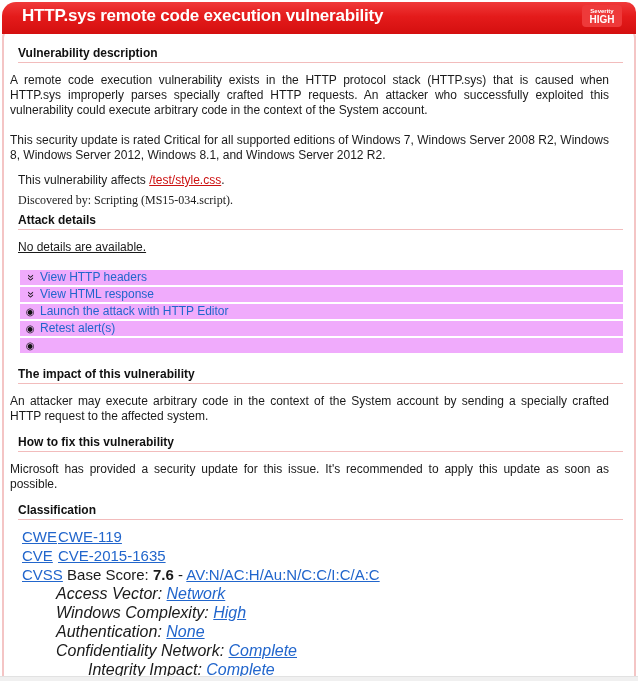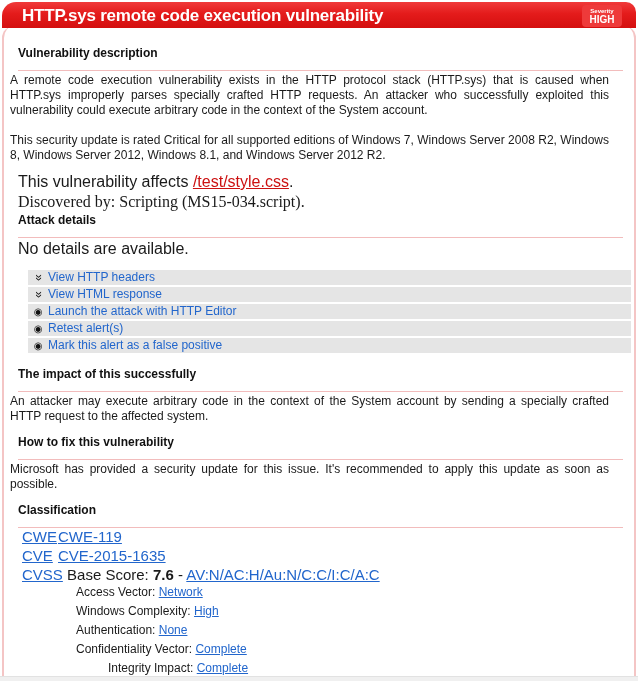--- a/index.html
+++ b/index.html
@@ -1,51 +1,51 @@
 <!DOCTYPE html>
 <html><head>
 <meta charset="utf-8">
 <style>
   html, body { margin:0; padding:0; background:#ffffff; }
   body { width:638px; height:681px; overflow:hidden; font-family:"Liberation Sans", sans-serif; font-size:12px; color:#222; position:relative; }
   .frame { position:absolute; left:2px; top:2px; width:634px; height:700px; }
   .header {
-    position:absolute; left:0; top:0; width:634px; height:26px;
+    position:absolute; left:0; top:0; width:634px; height:32px;
     background:linear-gradient(#f03a3a 0%, #e41b1b 45%, #d40f0f 100%);
     border-radius:14px 10px 0 0;
   }
   .header-title { position:absolute; left:20px; top:4px; color:#fff; font-weight:bold; font-size:17px; letter-spacing:-0.2px; }
   .severity {
     position:absolute; right:14px; top:3px; width:40px; height:22px; border-radius:4px;
     background:#ee3a3a; text-align:center; color:#fff; line-height:1;
   }
   .severity .lbl { font-size:6px; font-weight:bold; display:block; margin-top:3px; }
   .severity .val { font-size:10px; font-weight:bold; display:block; margin-top:1px; }
   .body {
     position:absolute; left:0; top:24px; width:630px; height:680px;
     background:#fff; border-left:2px solid #f4c5c5; border-right:2px solid #f4c5c5;
     border-radius:12px 12px 0 0;
   }
   .bottom-bar { position:absolute; left:0; top:676px; width:638px; height:5px; background:#f0f0f0; border-top:1px solid #e2e2e2; }
   .section-head {
     position:absolute; left:18px; width:605px; font-weight:bold; font-size:12px; color:#111;
-    border-bottom:1px solid #f2bcbc; padding-bottom:10px;
+    border-bottom:1px solid #f2bcbc; padding-bottom:2px;
   }
   .para { position:absolute; left:10px; width:599px; font-size:12px; line-height:15px; text-align:justify; color:#1a1a1a; }
-  .line { position:absolute; left:18px; font-size:16px; color:#1a1a1a; white-space:nowrap; }
+  .line { position:absolute; left:18px; font-size:12px; color:#1a1a1a; white-space:nowrap; }
   a, .lnk { color:#2266cc; text-decoration:underline; cursor:pointer; }
   .redlink { color:#cc1111; text-decoration:underline; cursor:pointer; }
   .action {
-    position:absolute; left:28px; width:603px; height:15px; background:#e5e5e5; font-size:12px; line-height:15px;
+    position:absolute; left:20px; width:603px; height:15px; background:#f0abfc; font-size:12px; line-height:15px;
   }
   .action .ico { position:absolute; left:4px; top:0; width:12px; text-align:center; font-size:10px; color:#111; }
   .action .txt { position:absolute; left:20px; color:#2266cc; cursor:pointer; }
   .cls-row { position:absolute; left:22px; font-size:15px; white-space:nowrap; color:#1a1a1a; }
   .cls-row .key { display:inline-block; width:36px; }
-  .cvss-item { position:absolute; left:76px; font-size:12px; white-space:nowrap; color:#1a1a1a; }
+  .cvss-item { position:absolute; left:56px; font-size:16px; white-space:nowrap; color:#1a1a1a;font-style:italic; }
 </style>
 </head>
 <body>
 
 <div class="frame">
   <div class="body"></div>
   <div class="header">
     <div class="header-title">HTTP.sys remote code execution vulnerability</div>
     <div class="severity">
       <span class="lbl">Severity</span>
@@ -54,44 +54,43 @@
   </div>
 </div>
 
 <div class="section-head" style="top:46px;">Vulnerability description</div>
 <div class="para" style="top:73px;">A remote code execution vulnerability exists in the HTTP protocol stack (HTTP.sys) that is caused when HTTP.sys improperly parses specially crafted HTTP requests. An attacker who successfully exploited this vulnerability could execute arbitrary code in the context of the System account.</div>
 <div class="para" style="top:133px;">This security update is rated Critical for all supported editions of Windows 7, Windows Server 2008 R2, Windows 8, Windows Server 2012, Windows 8.1, and Windows Server 2012 R2.</div>
 <div class="line" style="top:173px;"><span>This vulnerability affects </span><span class="redlink">/test/style.css</span><span>.</span></div>
 <div class="line" style="top:193px;font-family:Liberation Serif, serif;">Discovered by: Scripting (MS15-034.script).</div>
 
 <div class="section-head" style="top:213px;">Attack details</div>
-<div class="line" style="top:240px;">No details are available.</div>
+<div class="line" style="top:240px;text-decoration:underline;">No details are available.</div>
 
 <div class="action" style="top:270px;">
   <span class="ico" style="transform:rotate(90deg);font-size:12px;">»</span>
   <span class="txt">View HTTP headers</span>
 </div>
 <div class="action" style="top:287px;">
   <span class="ico" style="transform:rotate(90deg);font-size:12px;">»</span>
   <span class="txt">View HTML response</span>
 </div>
 <div class="action" style="top:304px;">
   <span class="ico">◉</span>
   <span class="txt">Launch the attack with HTTP Editor</span>
 </div>
 <div class="action" style="top:321px;">
   <span class="ico">◉</span>
   <span class="txt">Retest alert(s)</span>
 </div>
 <div class="action" style="top:338px;">
   <span class="ico">◉</span>
-  <span class="txt">Mark this alert as a false positive</span>
 </div>
 
-<div class="section-head" style="top:367px;">The impact of this successfully</div>
+<div class="section-head" style="top:367px;">The impact of this vulnerability</div>
 <div class="para" style="top:394px;">An attacker may execute arbitrary code in the context of the System account by sending a specially crafted HTTP request to the affected system.</div>
 
 <div class="section-head" style="top:435px;">How to fix this vulnerability</div>
 <div class="para" style="top:462px;">Microsoft has provided a security update for this issue. It's recommended to apply this update as soon as possible.</div>
 
 <div class="section-head" style="top:503px;">Classification</div>
 
 <div class="cls-row" style="top:528px;">
   <span class="key"><span class="lnk">CWE</span></span><span class="lnk">CWE-119</span>
 </div>
@@ -99,16 +98,16 @@
   <span class="key"><span class="lnk">CVE</span></span><span class="lnk">CVE-2015-1635</span>
 </div>
 <div class="cls-row" style="top:566px;">
   <span class="lnk">CVSS</span>
   <span>Base Score: </span><b>7.6</b><span> - </span><span class="lnk">AV:N/AC:H/Au:N/C:C/I:C/A:C</span>
 </div>
 
 <div class="cvss-item" style="top:585px;"><span>Access Vector: </span><span class="lnk">Network</span></div>
 <div class="cvss-item" style="top:604px;"><span>Windows Complexity: </span><span class="lnk">High</span></div>
 <div class="cvss-item" style="top:623px;"><span>Authentication: </span><span class="lnk">None</span></div>
-<div class="cvss-item" style="top:642px;"><span>Confidentiality Vector: </span><span class="lnk">Complete</span></div>
+<div class="cvss-item" style="top:642px;"><span>Confidentiality Network: </span><span class="lnk">Complete</span></div>
 <div class="cvss-item" style="top:661px;margin-left:32px;"><span>Integrity Impact: </span><span class="lnk">Complete</span></div>
 
 <div class="bottom-bar"></div>
 
 </body></html>

